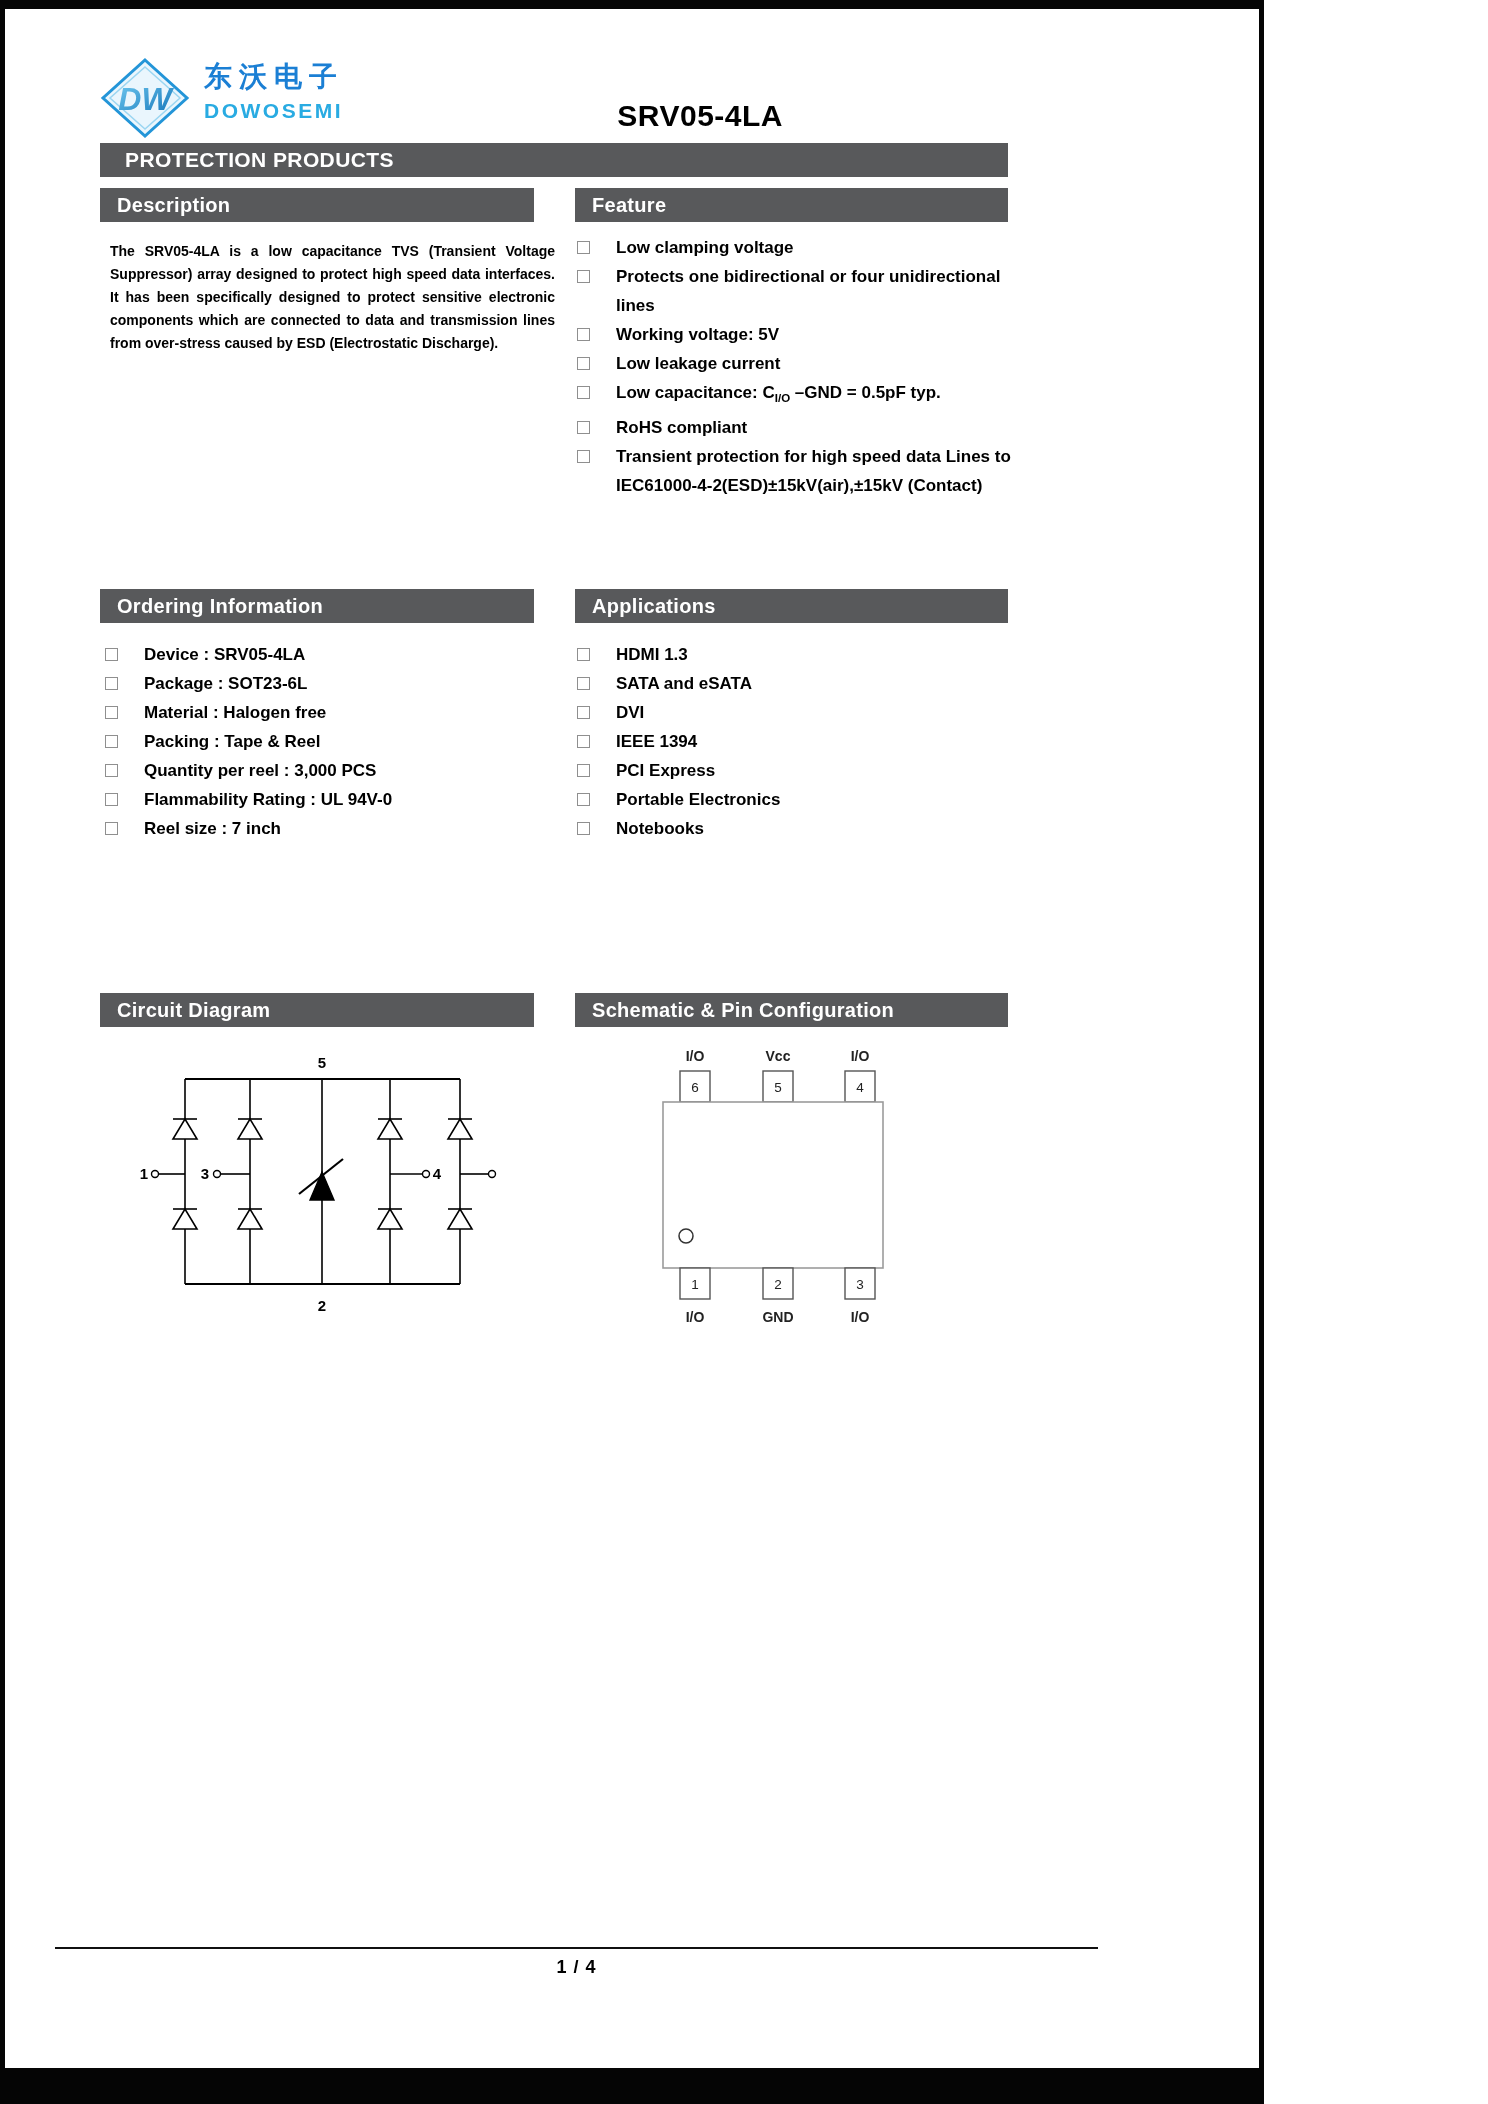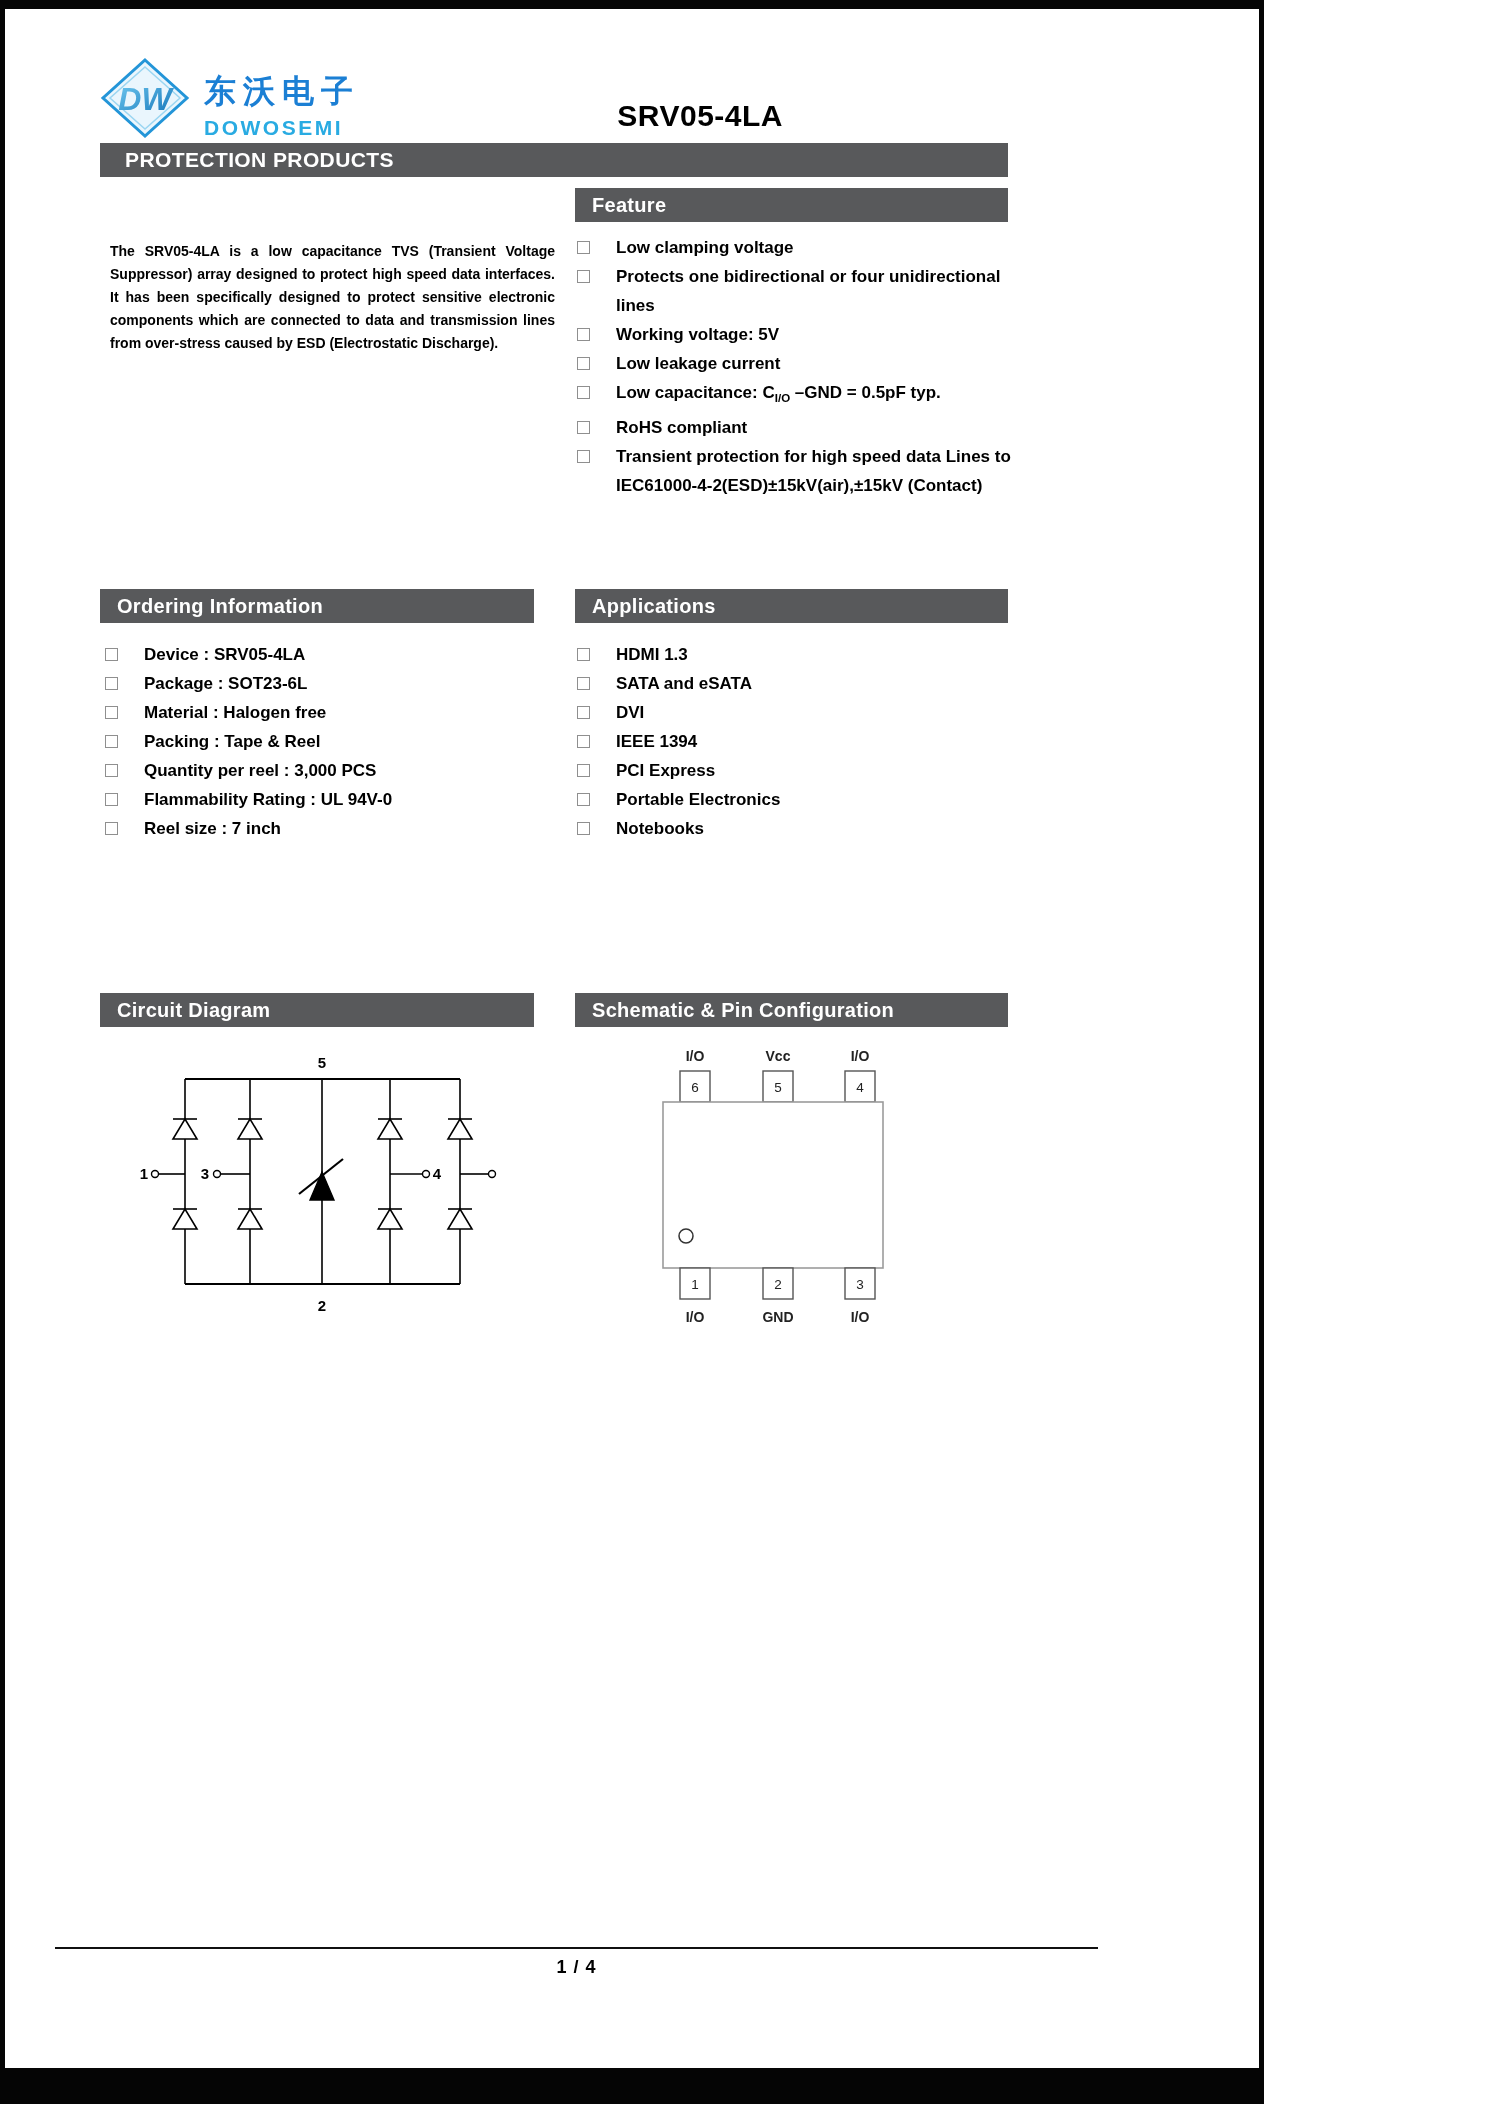--- a/index.html
+++ b/index.html
@@ -13,21 +13,21 @@
     border-left:5px solid #050505;
     border-right:5px solid #050505;
     font-family:"Liberation Sans", sans-serif;
     color:#000;
     overflow:hidden;
   }
   
   .logo-block{position:absolute;left:95px;top:48px;display:flex;align-items:flex-start;}
   .logo-diamond{width:90px;height:82px;flex:none;}
   .logo-text{margin-left:14px;padding-top:2px;}
-  .logo-cn{font-size:32px;font-weight:bold;letter-spacing:7px;color:#1B7FD4;line-height:1.25;font-family:"DejaVu Sans", sans-serif;margin-top:12px;}
+  .logo-cn{font-size:28px;font-weight:bold;letter-spacing:7px;color:#1B7FD4;line-height:1.25;font-family:"DejaVu Sans", sans-serif;}
   .logo-en{font-size:21px;font-weight:bold;letter-spacing:2.5px;color:#29ABE2;margin-top:5px;}
   .part-number{position:absolute;top:90px;right:476px;font-size:30px;font-weight:800;letter-spacing:0.5px;color:#000;}
   
   .banner{
     position:absolute;left:95px;top:134px;width:908px;height:34px;
     background:#58595B;color:#fff;font-size:21px;font-weight:bold;
     line-height:34px;padding-left:25px;box-sizing:border-box;letter-spacing:0.4px;
   }
   .sec-bar{
     position:absolute;height:34px;background:#58595B;color:#fff;
@@ -82,20 +82,21 @@
     <div class="logo-text">
       <div class="logo-cn">东沃电子</div>
       <div class="logo-en">DOWOSEMI</div>
     </div>
   </div>
 
   <div class="part-number">SRV05-4LA</div>
 
   <div class="banner">PROTECTION PRODUCTS</div>
 
+  <div class="sec-bar" id="bar-desc">Description</div>
   <div class="sec-bar" id="bar-feat">Feature</div>
   <div class="sec-bar" id="bar-order">Ordering Information</div>
   <div class="sec-bar" id="bar-apps">Applications</div>
   <div class="sec-bar" id="bar-circ">Circuit Diagram</div>
   <div class="sec-bar" id="bar-schem">Schematic &amp; Pin Configuration</div>
 
   <p class="desc-text">The SRV05-4LA is a low capacitance TVS (Transient Voltage Suppressor) array designed to protect high speed data interfaces. It has been specifically designed to protect sensitive electronic components which are connected to data and transmission lines from over-stress caused by ESD (Electrostatic Discharge).</p>
 
   <ul class="blist" id="feature-list">
     <li>

